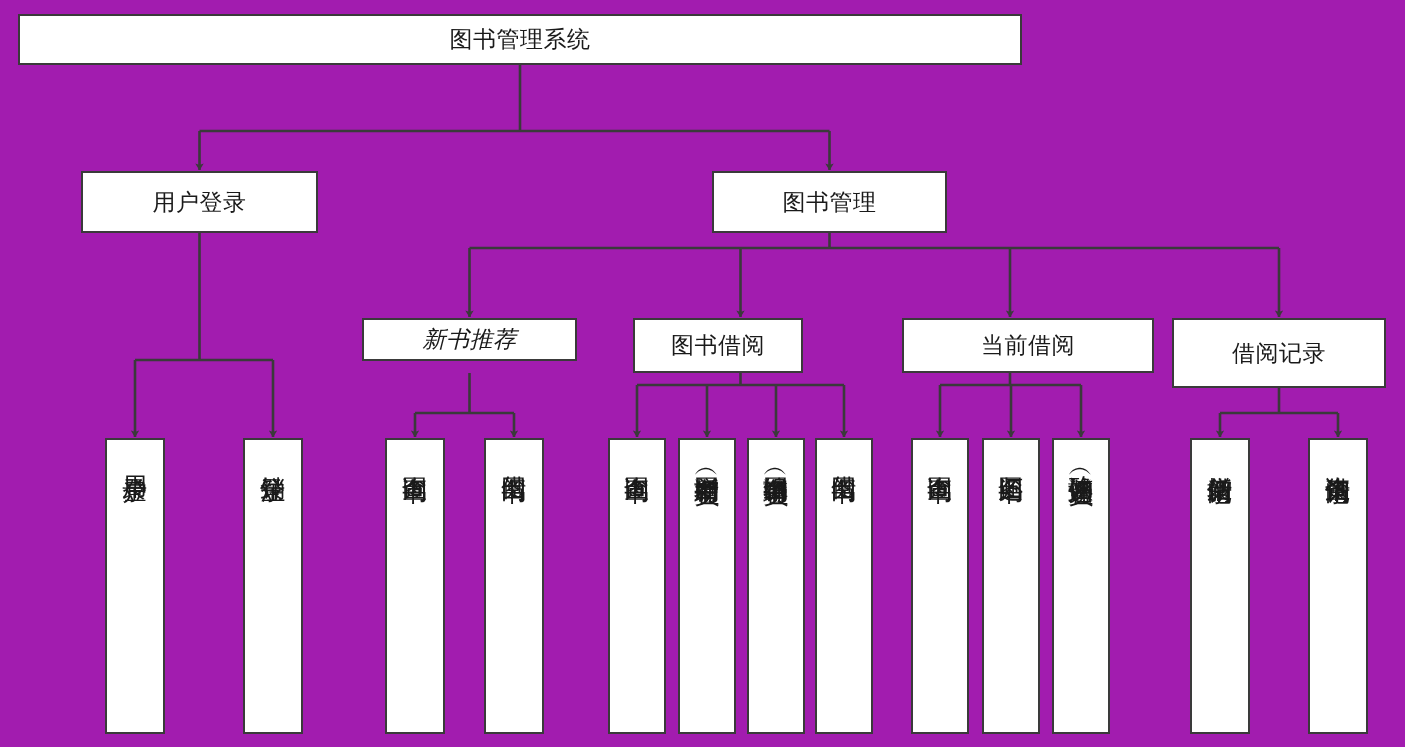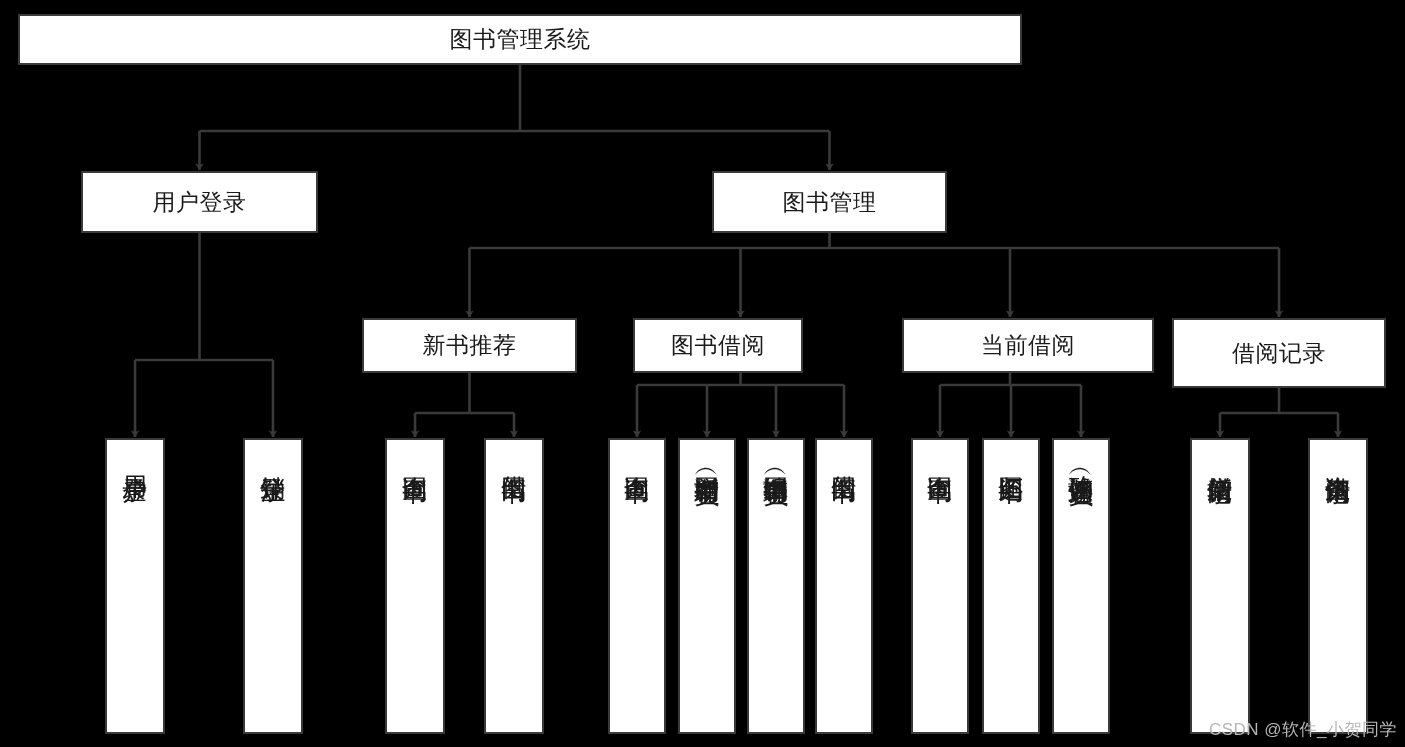--- a/index.html
+++ b/index.html
@@ -7,21 +7,21 @@
     padding: 0;
     background: #ffffff;
   }
   body {
     font-family: "Liberation Sans", "DejaVu Sans", sans-serif;
   }
   #canvas {
     position: relative;
     width: 1405px;
     height: 747px;
-    background: #000000;
+    background: #a21caf;
     overflow: hidden;
   }
   svg.edges {
     position: absolute;
     left: 0;
     top: 0;
     width: 1405px;
     height: 747px;
     pointer-events: none;
   }
@@ -118,21 +118,21 @@
   <div id="node-layer">
       <div class="node horizontal" style="left: 18px; top: 14px; width: 1004px; height: 51px;">
         <span class="label">图书管理系统</span>
       </div>
       <div class="node horizontal" style="left: 81px; top: 171px; width: 237px; height: 62px;">
         <span class="label">用户登录</span>
       </div>
       <div class="node horizontal" style="left: 712px; top: 171px; width: 235px; height: 62px;">
         <span class="label">图书管理</span>
       </div>
-      <div class="node horizontal" style="left: 362px; top: 318px; width: 215px; height: 55px;">
+      <div class="node horizontal" style="left: 362px; top: 318px; width: 215px; height: 43px; font-style: italic;">
         <span class="label">新书推荐</span>
       </div>
       <div class="node horizontal" style="left: 633px; top: 318px; width: 170px; height: 55px;">
         <span class="label">图书借阅</span>
       </div>
       <div class="node horizontal" style="left: 902px; top: 318px; width: 252px; height: 55px;">
         <span class="label">当前借阅</span>
       </div>
       <div class="node horizontal" style="left: 1172px; top: 318px; width: 214px; height: 70px;">
         <span class="label">借阅记录</span>
@@ -171,14 +171,13 @@
         <span class="label">确认归还（管理员）</span>
       </div>
       <div class="node vertical" style="left: 1190px; top: 438px; width: 60px; height: 296px;">
         <span class="label">新增借阅记录</span>
       </div>
       <div class="node vertical" style="left: 1308px; top: 438px; width: 60px; height: 296px;">
         <span class="label">查询借阅记录</span>
       </div>
     </div>
 
-  <div id="watermark">CSDN @软件_小贺同学</div>
 </div>
 
 </body></html>

